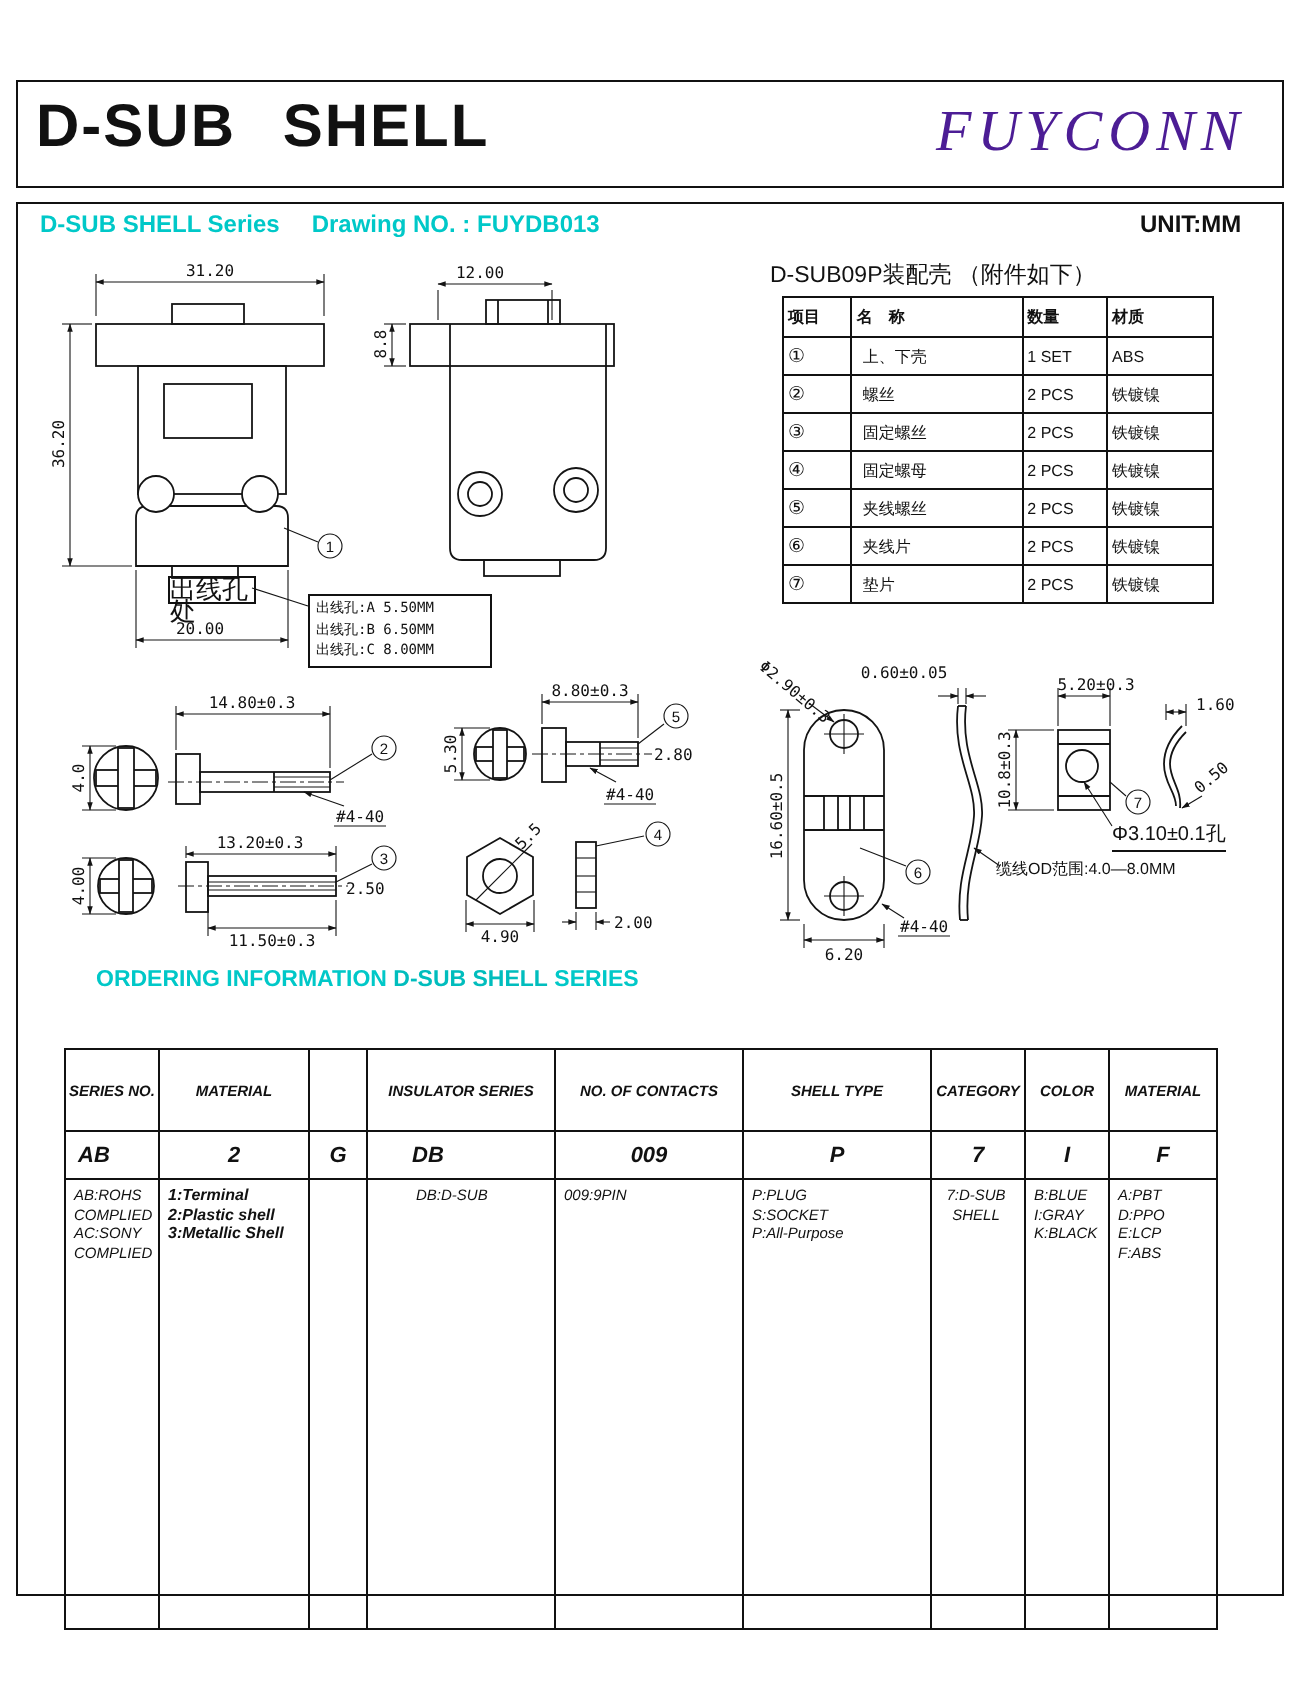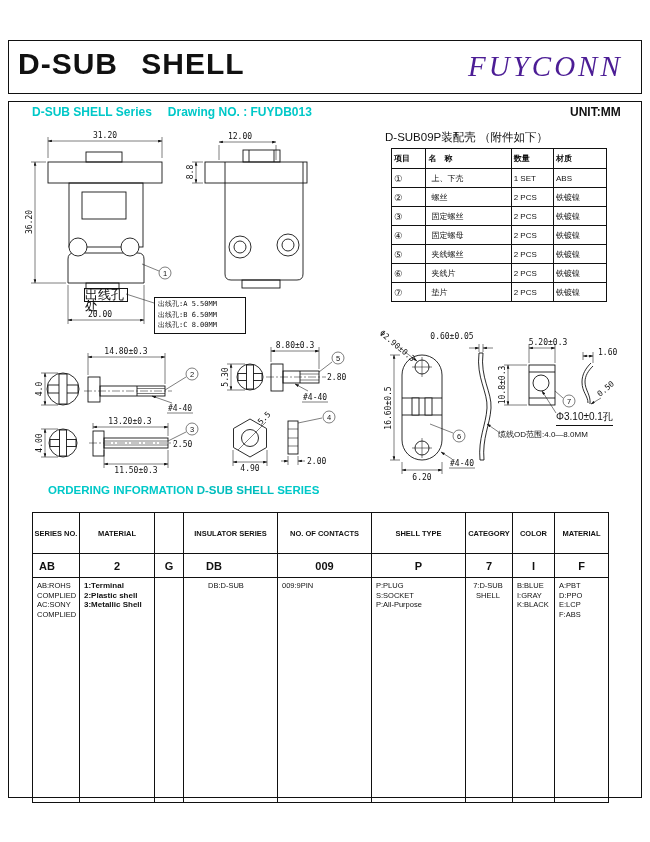--- a/index.html
+++ b/index.html
@@ -5,21 +5,21 @@
   html,body{margin:0;padding:0;background:#e8e8e8;}
   .page{position:relative;width:650px;height:842px;background:#fff;overflow:hidden;
         font-family:"Liberation Sans",sans-serif;color:#111;}
   .abs{position:absolute;}
   
   .title-box{left:8px;top:40px;width:632px;height:52px;border:1.6px solid #111;}
   .main-frame{left:8px;top:101px;width:632px;height:695px;border:1.3px solid #111;}
   .doc-title{left:18px;top:47px;font-size:30px;font-weight:bold;letter-spacing:1px;word-spacing:14px;}
   .brand{left:468px;top:50px;font-family:"Liberation Serif",serif;font-style:italic;
          font-size:29px;letter-spacing:3px;color:#4c1d95;}
-  .subrow{left:20px;top:105px;font-size:12px;font-weight:bold;color:#00c8c8;margin-left:12px;}
+  .subrow{left:20px;top:105px;font-size:12px;font-weight:bold;color:#00c8c8;}
   .subrow span{margin-right:16px;}
   .unit{left:570px;top:105px;font-size:12px;font-weight:bold;}
   
   .parts{left:385px;top:130px;width:230px;}
   .parts-title{font-size:11.5px;margin:0 0 3px 0;}
   table{border-collapse:collapse;}
   .parts table{width:216px;margin-left:6px;}
   .parts td,.parts th{border:0.9px solid #111;font-size:8px;font-weight:normal;
       padding:0 2px;text-align:left;height:18px;line-height:9px;}
   .parts th{height:19px;font-weight:bold;}
@@ -28,21 +28,21 @@
   
   .notebox{left:154px;top:297px;width:84px;height:33px;border:0.9px solid #111;
       font-family:"DejaVu Sans Mono",monospace;font-size:7px;line-height:10.5px;padding:1px 3px;}
   .outlet{left:84px;top:288px;width:42px;height:12px;border:0.9px solid #111;
       font-size:13px;line-height:11px;text-align:left;}
   .cablenote{left:498px;top:429px;font-size:8px;}
   .holelabel{left:556px;top:410px;font-size:10px;border-bottom:0.9px solid #111;padding-bottom:1px;}
   
   .ord-title{left:48px;top:484px;font-size:11.5px;font-weight:bold;color:#00c8c8;}
   .ord-title b{font-weight:bolder;color:#00bdbd;}
-  .ordering{left:32px;top:512px;}
+  .ordering{left:32px;top:524px;font-style:italic;}
   .ordering table{width:576px;table-layout:fixed;border:1.4px solid #111;}
   .ordering td,.ordering th{border:0.9px solid #111;overflow:hidden;}
   .ordering th{height:40px;font-size:7.5px;font-weight:bold;text-align:center;padding:0 1px;}
   .ordering .code td{height:21px;font-size:11px;font-weight:bold;text-align:center;}
   .ordering .desc td{height:221px;vertical-align:top;font-size:7.5px;line-height:9.5px;
       white-space:pre-line;padding:3px 2px 0 4px;text-align:left;}
   .ordering .code .c-left{text-align:left;padding-left:6px;}
   .ordering .code .c-ins{text-align:left;padding-left:22px;}
   .ordering .desc .d-bold{font-weight:bold;font-size:8px;}
   .ordering .desc .d-ins{padding-left:24px;}

